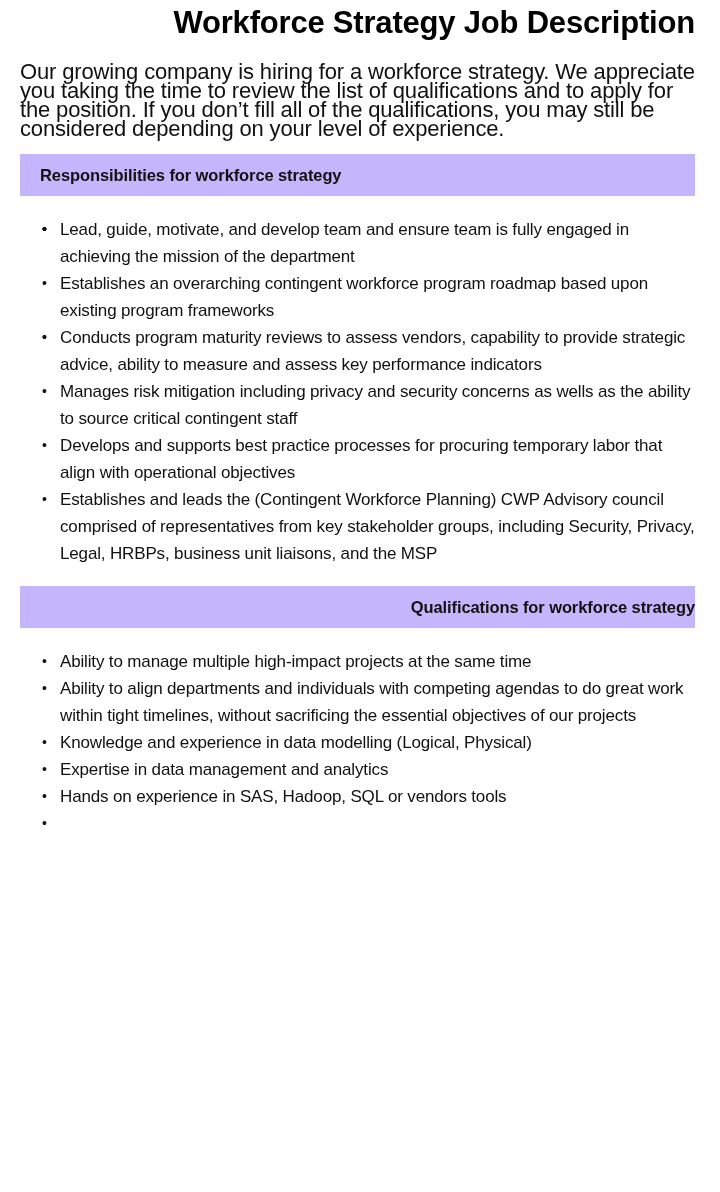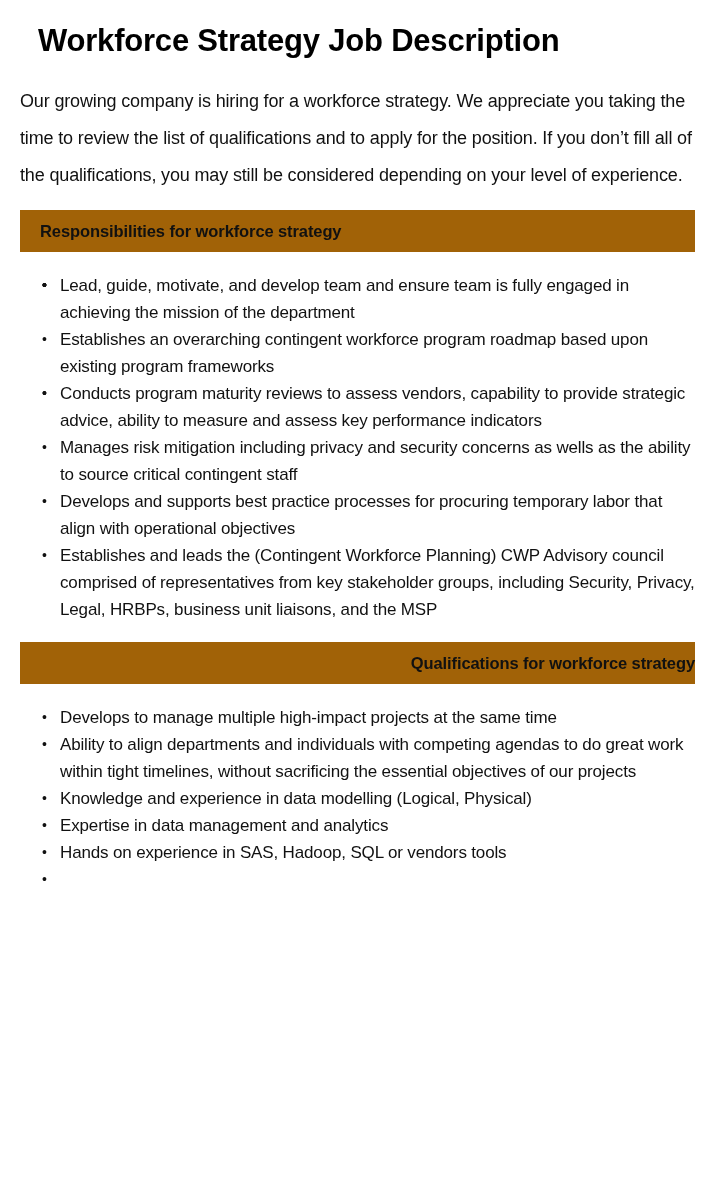--- a/index.html
+++ b/index.html
@@ -11,39 +11,39 @@
       width: 720px;
       height: 1192px;
       overflow: hidden;
       font-family: "Liberation Sans", "DejaVu Sans", sans-serif;
       color: #111111;
     }
     .page {
       padding: 0 25px 0 20px;
     }
     .title {
-      margin: 18px;
+      margin: 0;
       padding-top: 3px;
       height: 44px;
       line-height: 40px;
       font-size: 31px;
       font-weight: bold;
-      text-align: left;
+      text-align: right;
       letter-spacing: -0.2px;
       color: #000000;
     }
     .intro {
       margin: 15px 0 0 0;
-      font-size: 18px;
-      line-height: 37px;
+      font-size: 22px;
+      line-height: 19px;
       letter-spacing: -0.15px;
     }
     .section-header {
       margin-top: 16px;
-      background: #a16207;
+      background: #c4b5fd;
       height: 42px;
       line-height: 42px;
       padding-left: 20px;
       font-size: 16.5px;
       font-weight: bold;
       letter-spacing: -0.1px;
       color: #111111;
     }
     .section-header.second {
       margin-top: 19px;
@@ -88,21 +88,21 @@
       <li><span class="bullet">•</span><span>Conducts program maturity reviews to assess vendors, capability to provide strategic advice, ability to measure and assess key performance indicators</span></li>
       <li><span class="bullet">•</span><span>Manages risk mitigation including privacy and security concerns as wells as the ability to source critical contingent staff</span></li>
       <li><span class="bullet">•</span><span>Develops and supports best practice processes for procuring temporary labor that align with operational objectives</span></li>
       <li><span class="bullet">•</span><span>Establishes and leads the (Contingent Workforce Planning) CWP Advisory council comprised of representatives from key stakeholder groups, including Security, Privacy, Legal, HRBPs, business unit liaisons, and the MSP</span></li>
     </ul>
   </section>
 
   <section>
     <div class="section-header second">Qualifications for workforce strategy</div>
     <ul class="bullets">
-      <li><span class="bullet">•</span><span>Develops to manage multiple high-impact projects at the same time</span></li>
+      <li><span class="bullet">•</span><span>Ability to manage multiple high-impact projects at the same time</span></li>
       <li><span class="bullet">•</span><span>Ability to align departments and individuals with competing agendas to do great work within tight timelines, without sacrificing the essential objectives of our projects</span></li>
       <li><span class="bullet">•</span><span>Knowledge and experience in data modelling (Logical, Physical)</span></li>
       <li><span class="bullet">•</span><span>Expertise in data management and analytics</span></li>
       <li><span class="bullet">•</span><span>Hands on experience in SAS, Hadoop, SQL or vendors tools</span></li>
       <li><span class="bullet">•</span></li>
     </ul>
   </section>
 </div>
 
 </body></html>

